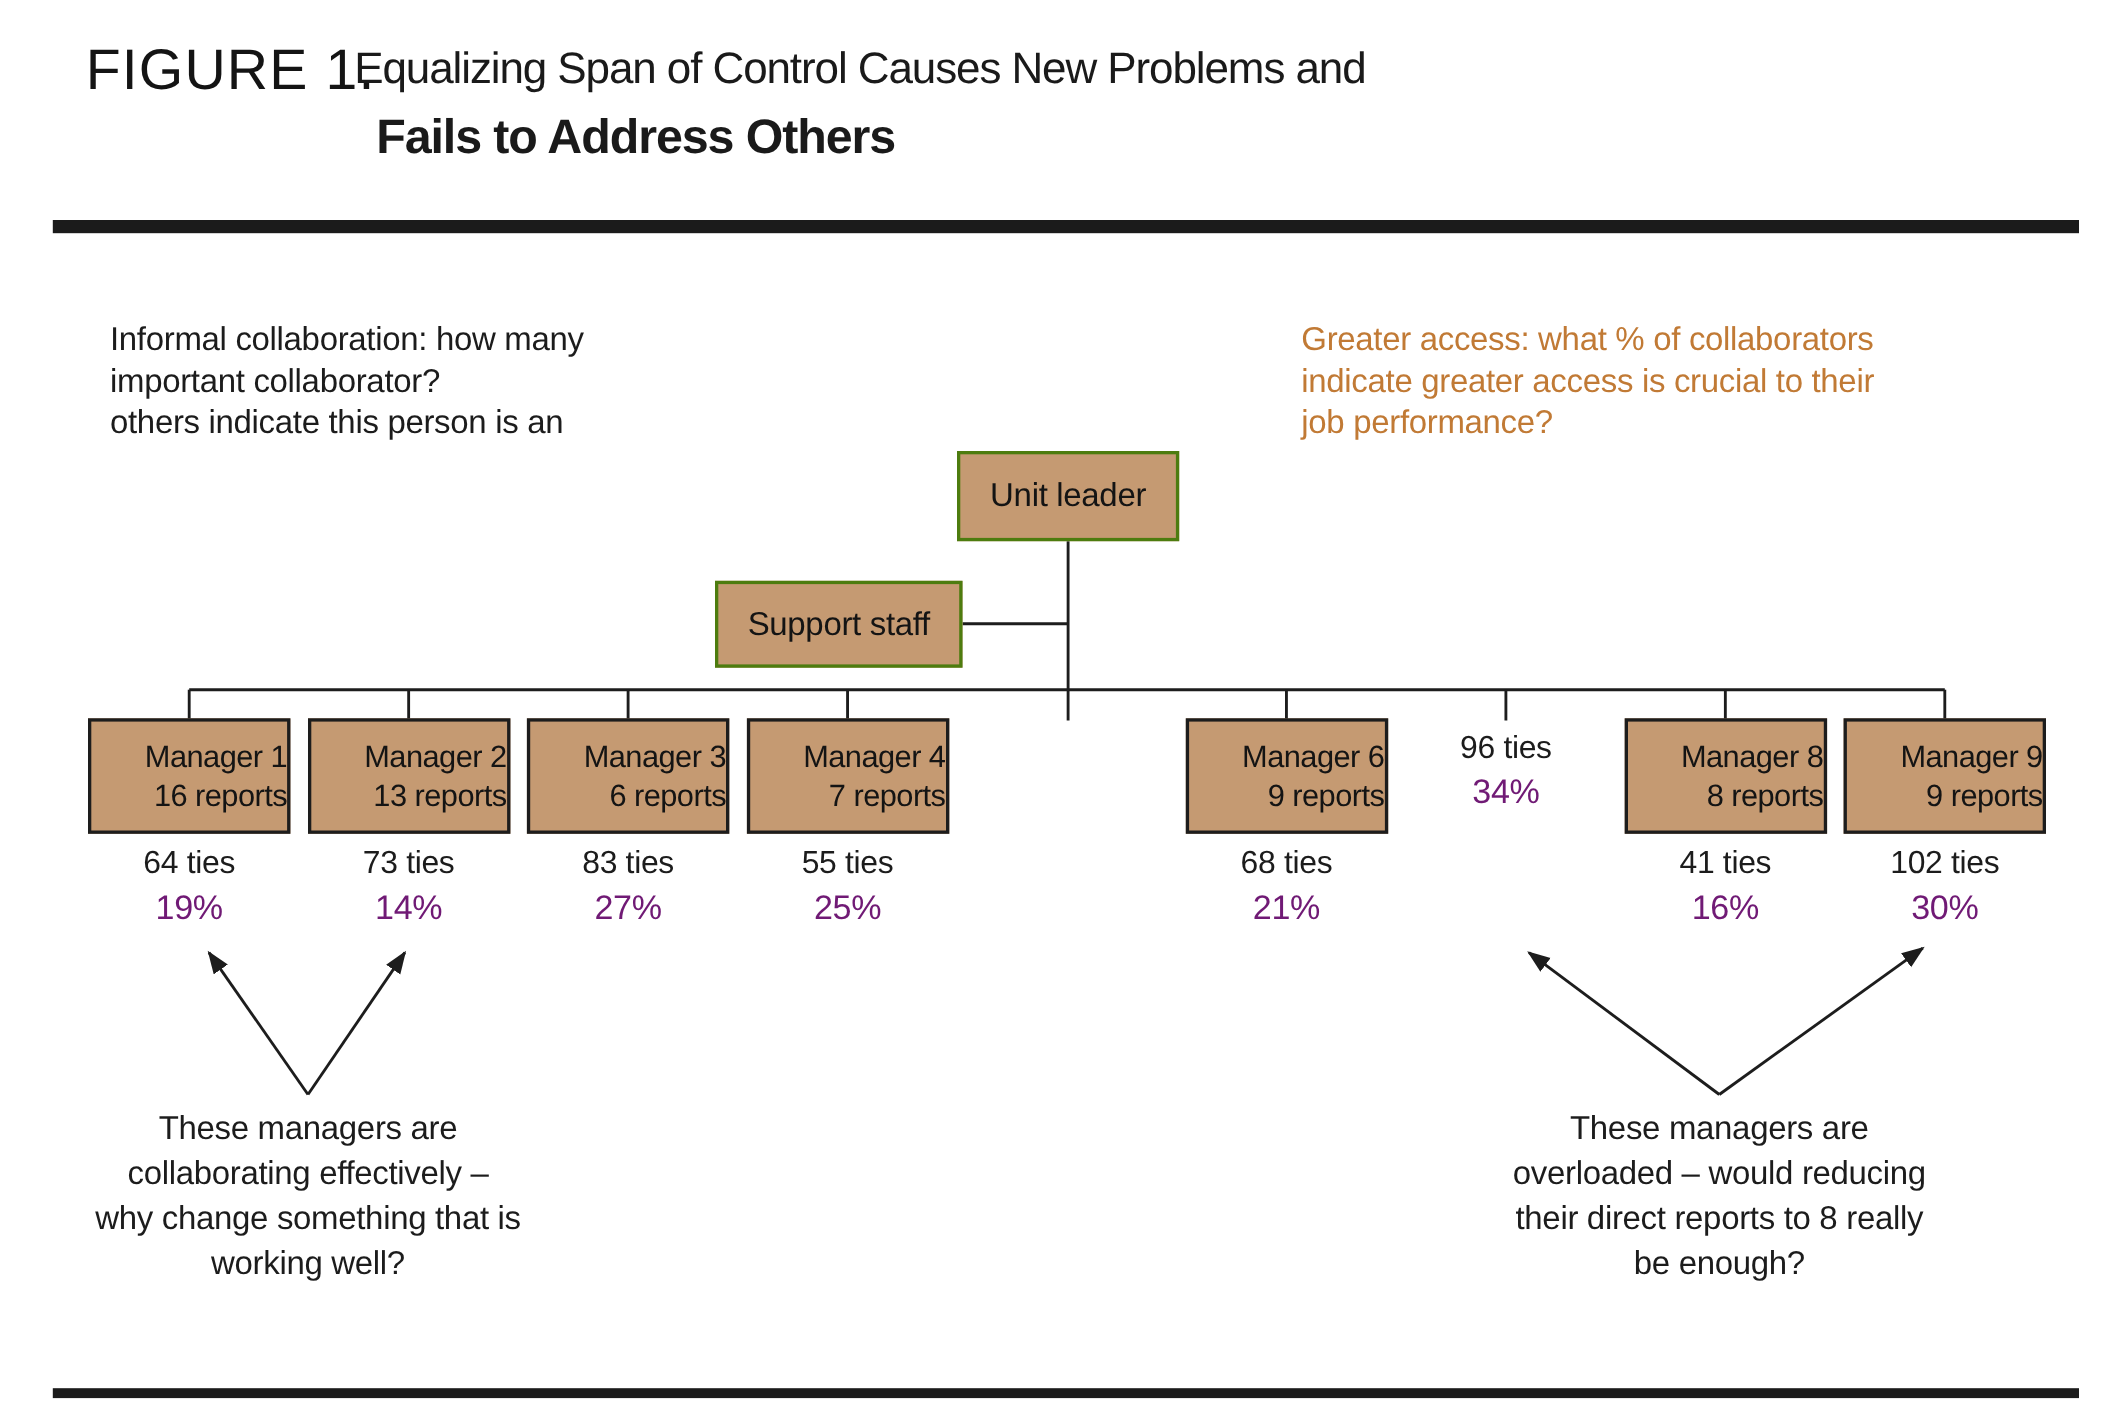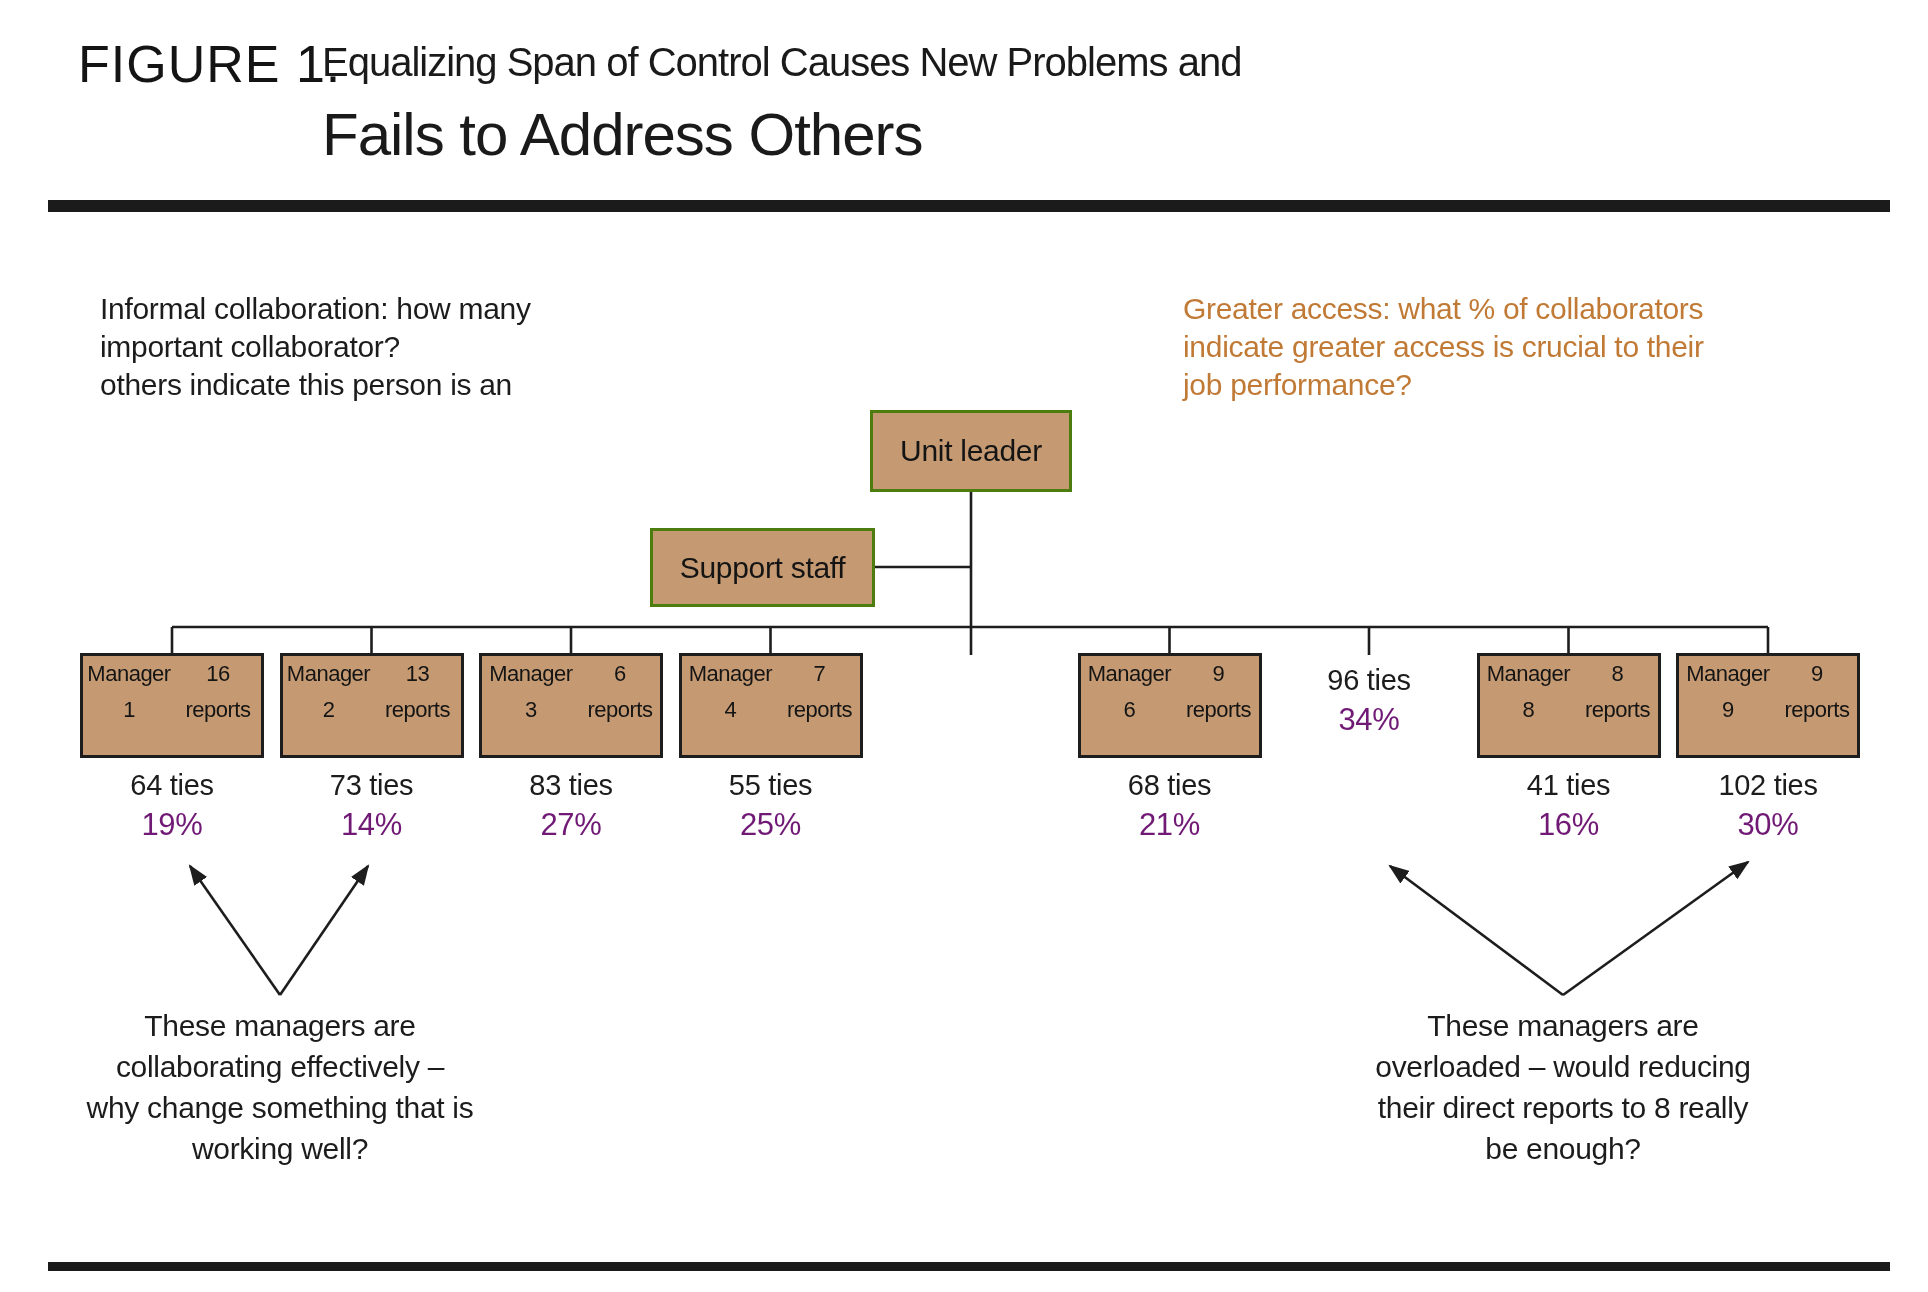--- a/index.html
+++ b/index.html
@@ -14,22 +14,22 @@
   
   .fig-label{
     position:absolute;left:78px;top:34px;
     font-size:52px;font-weight:400;letter-spacing:1px;color:#141414;
   }
   .fig-title-l1{
     position:absolute;left:322px;top:40px;
     font-size:40px;font-weight:400;letter-spacing:-1px;color:#1a1a1a;white-space:nowrap;
   }
   .fig-title-l2{
-    position:absolute;left:322px;top:100px;
-    font-size:60px;font-weight:400;letter-spacing:-1px;color:#1a1a1a;white-space:nowrap;
+    position:absolute;left:342px;top:100px;
+    font-size:44px;font-weight:700;letter-spacing:-1px;color:#1a1a1a;white-space:nowrap;
   }
   .rule{position:absolute;left:48px;width:1842px;background:#1b1b1b;}
   .rule-top{top:200px;height:12px;}
   .rule-bottom{top:1262px;height:9px;}
 
   
   .ann{position:absolute;font-size:30px;line-height:38px;letter-spacing:-0.3px;}
   .ann-informal{left:100px;top:290px;color:#1c1c1c;}
   .ann-access{left:1183px;top:290px;color:#c17a35;}
 
@@ -39,22 +39,22 @@
     background:#c59a72;border:3px solid #4d7c0f;box-sizing:border-box;
     display:flex;align-items:center;justify-content:center;
     font-size:30px;color:#141414;letter-spacing:-0.3px;
   }
   .unit-leader{left:870px;top:410px;width:202px;height:82px;}
   .support-staff{left:650px;top:528px;width:225px;height:79px;}
 
   .mgr{position:absolute;top:653px;width:184px;text-align:center;}
   .mgr-box{
     height:105px;background:#c59a72;border:3px solid #1d1d1d;box-sizing:border-box;
-    display:flex;flex-direction:row;align-items:flex-start;justify-content:center;
-    font-size:22px;line-height:36px;color:#141414;letter-spacing:-0.5px;
+    display:flex;flex-direction:column;align-items:flex-end;justify-content:center;
+    font-size:28px;line-height:36px;color:#141414;letter-spacing:-0.5px;
   }
   .ties{margin-top:11px;font-size:29px;color:#1c1c1c;letter-spacing:-0.3px;}
   .pct{margin-top:5px;font-size:31px;color:#701a75;letter-spacing:-0.3px;}
 
   
   .callout{
     position:absolute;top:1005px;
     font-size:30px;line-height:41px;text-align:center;color:#1c1c1c;letter-spacing:-0.3px;
   }
   .callout-left{left:50px;width:460px;}

